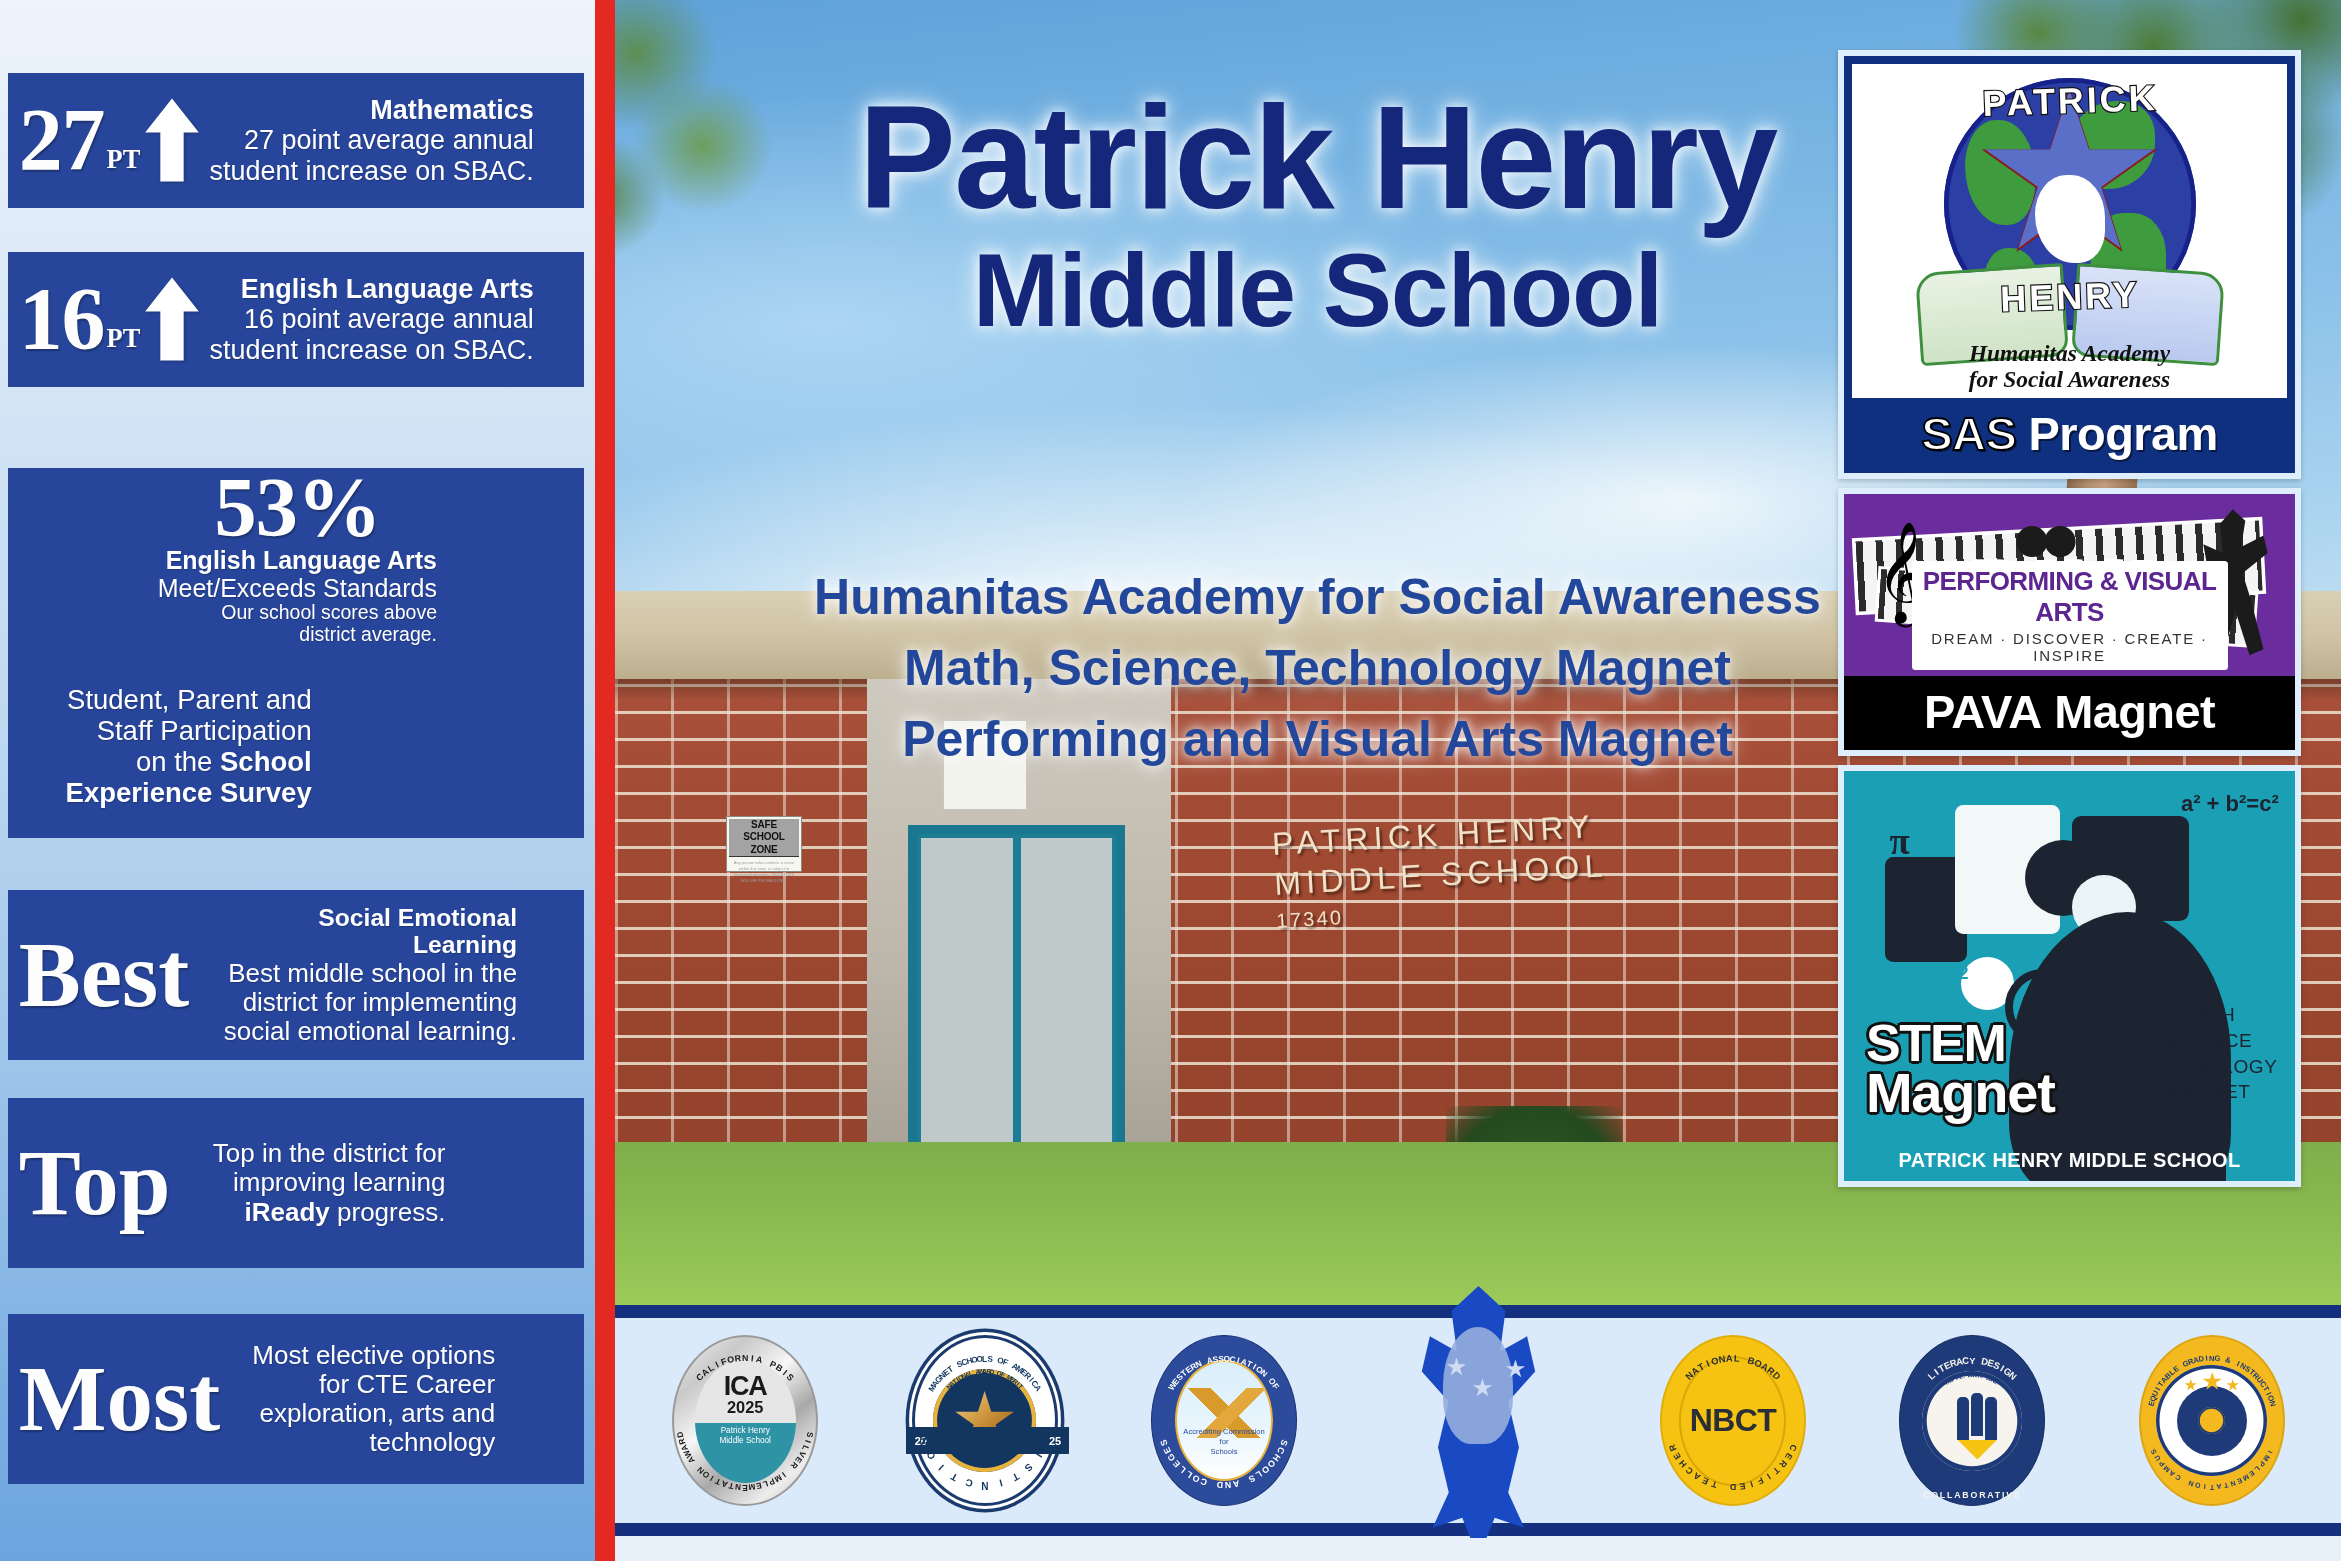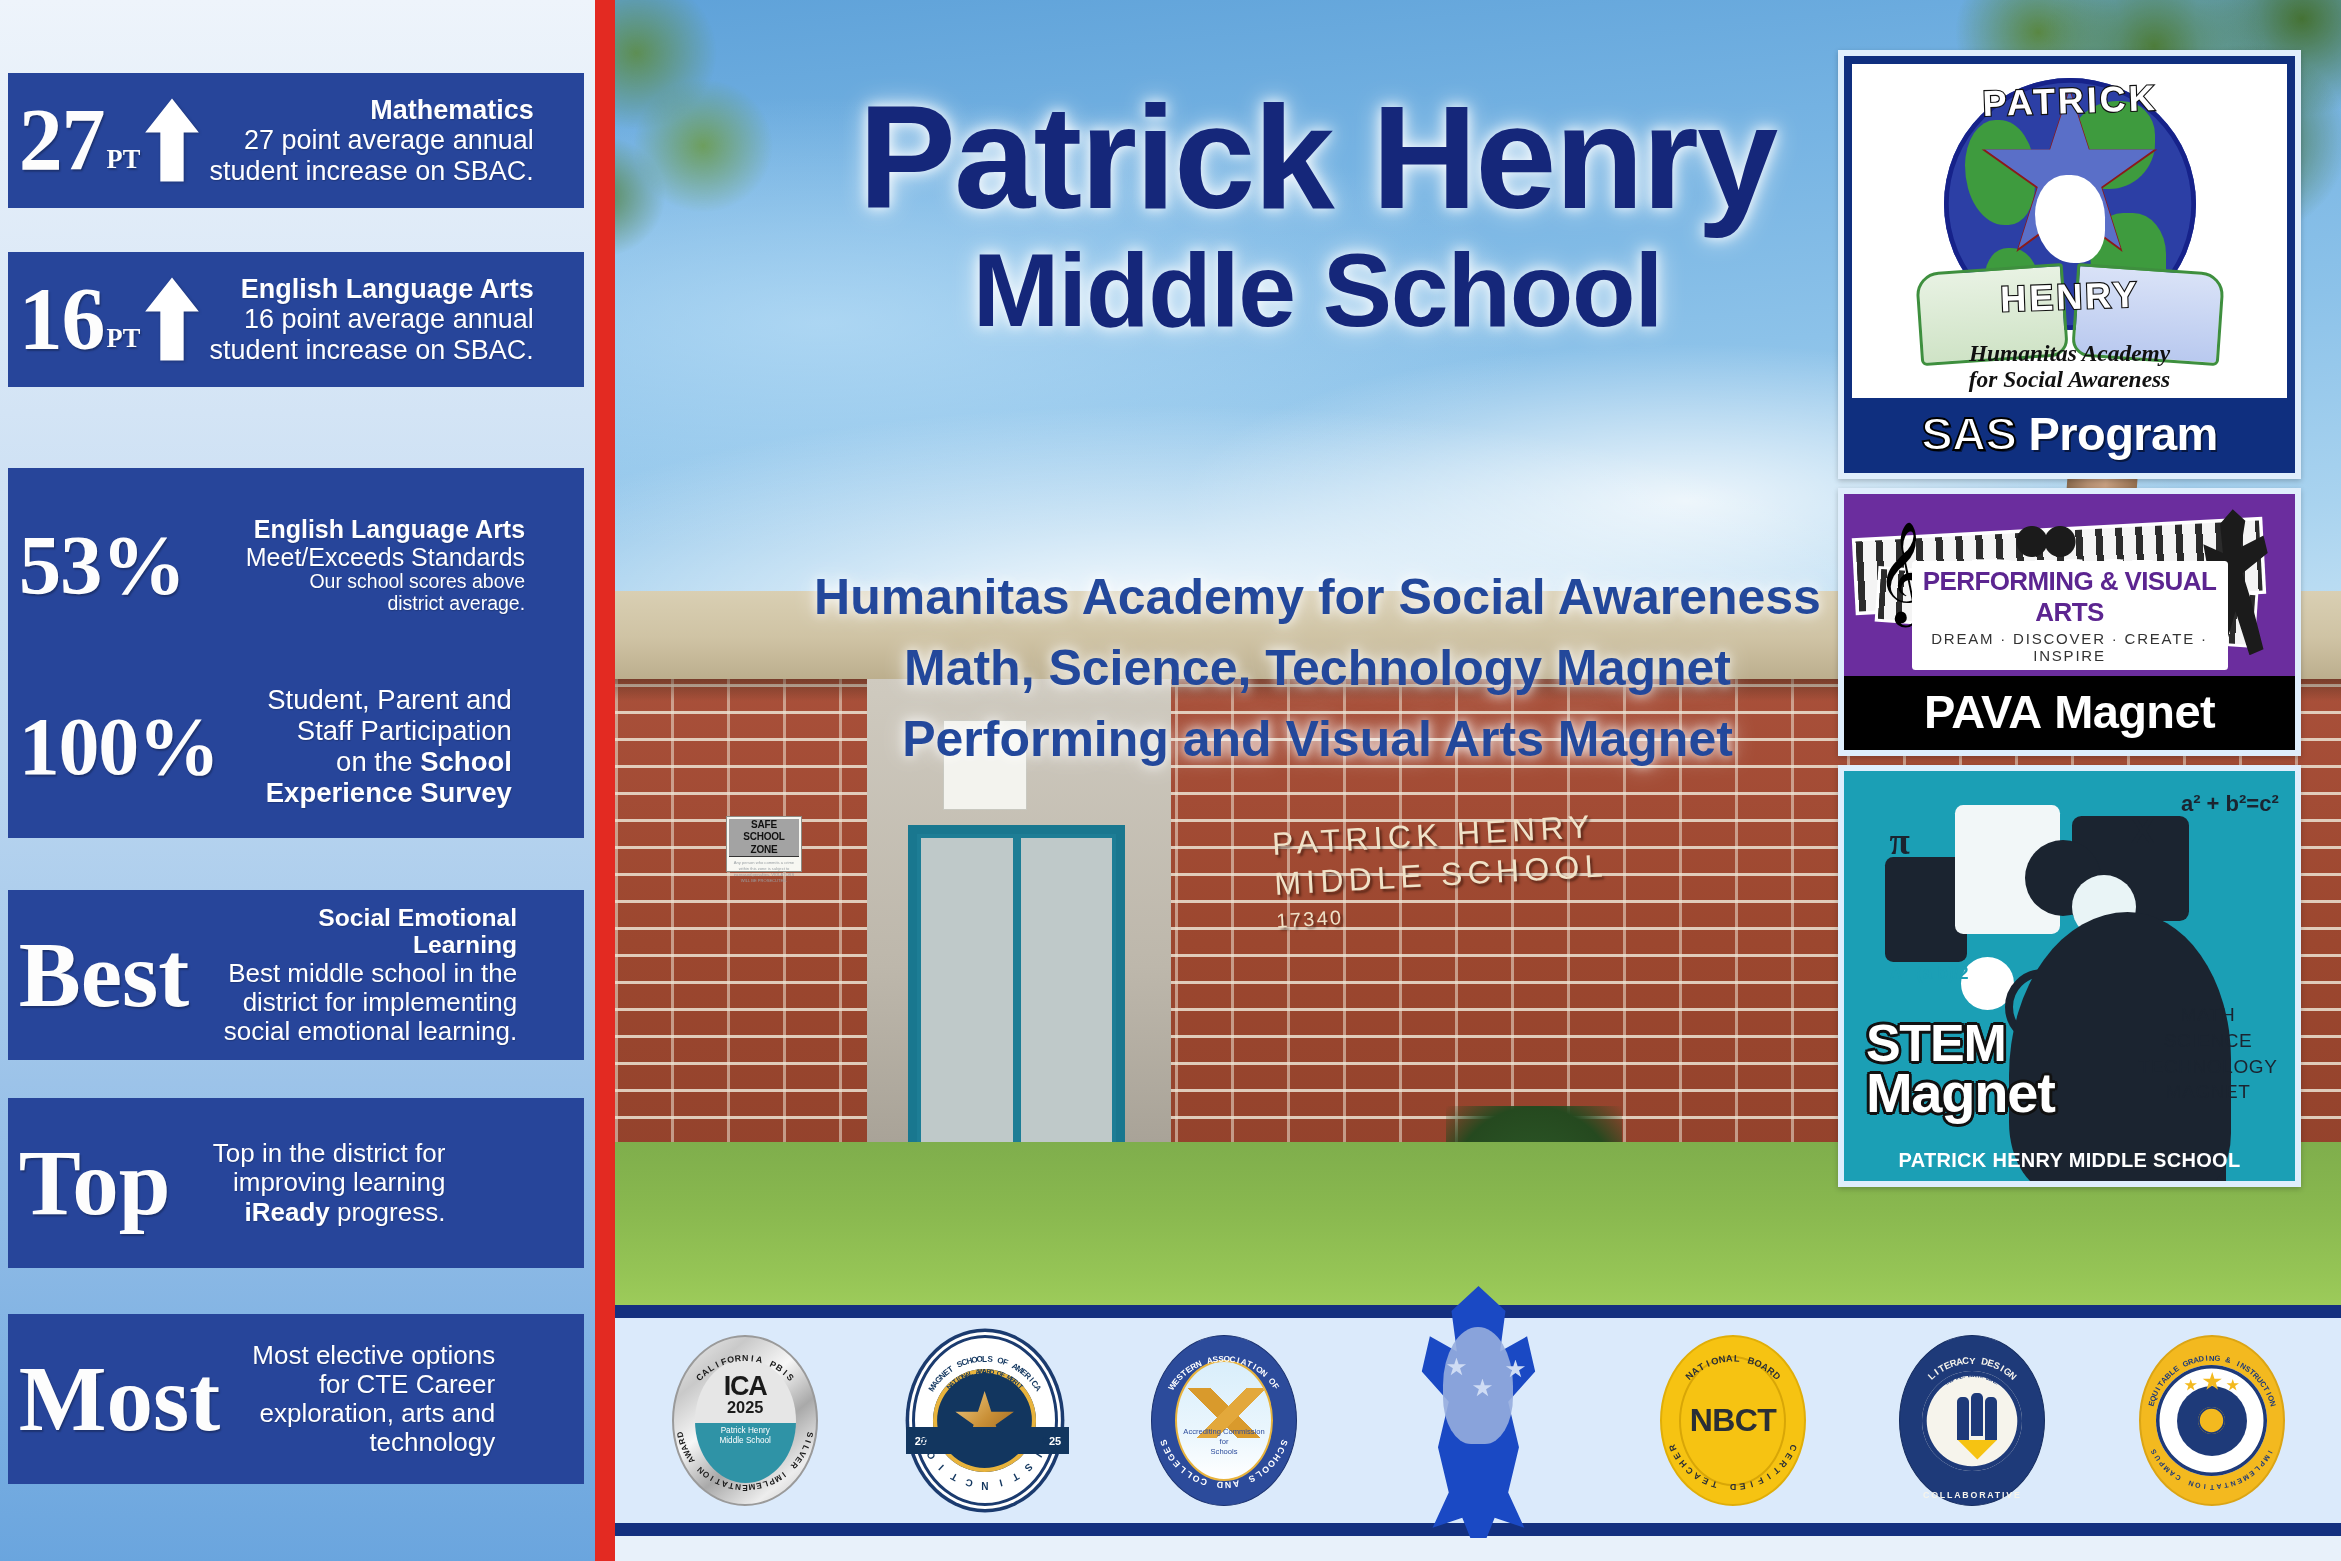--- a/index.html
+++ b/index.html
@@ -45,21 +45,21 @@
     line-height:1.12;
     text-shadow:0.6px 0.6px 1.2px rgba(0,0,0,.22);
   }
   .stat .txt .hd{display:block;font-weight:700;}
   .stat .txt .sub{display:block;font-weight:400;}
   .stat .txt .sub b{font-weight:700;}
 
   
   #s0{top:73px;height:135px;}
   #s1{top:252px;height:135px;}
-  #s2{top:468px;height:194px;}
+  #s2{top:468px;height:194px;flex-direction:column;}
   #s3{top:656px;height:182px;}
   #s4{top:890px;height:170px;}
   #s5{top:1098px;height:170px;}
   #s6{top:1314px;height:170px;}
 
   #s0 .big,#s1 .big{font-size:88px;}
   #s2 .big{font-size:85px;}
   #s3 .big{font-size:82px;}
   #s4 .big,#s5 .big,#s6 .big{font-size:93px;letter-spacing:0px;}
 
@@ -610,21 +610,20 @@
       <span class="big">53%</span>
       <span class="txt">
         <span class="hd">English Language Arts</span>
         <span class="hd" style="font-weight:400">Meet/Exceeds Standards</span>
         <span class="sub">Our school scores above</span>
         <span class="sub">district average.</span>
       </span>
     </div>
 
     <div class="stat" id="s3">
-      <span class="big">100%</span>
       <span class="txt">
         <span class="hd">Student, Parent and</span>
         <span class="hd">Staff Participation</span>
         <span class="hd"><span>on the </span><b>School</b></span>
         <span class="hd"><b>Experience Survey</b></span>
       </span>
     </div>
 
     <div class="stat" id="s4">
       <span class="big">Best</span>

